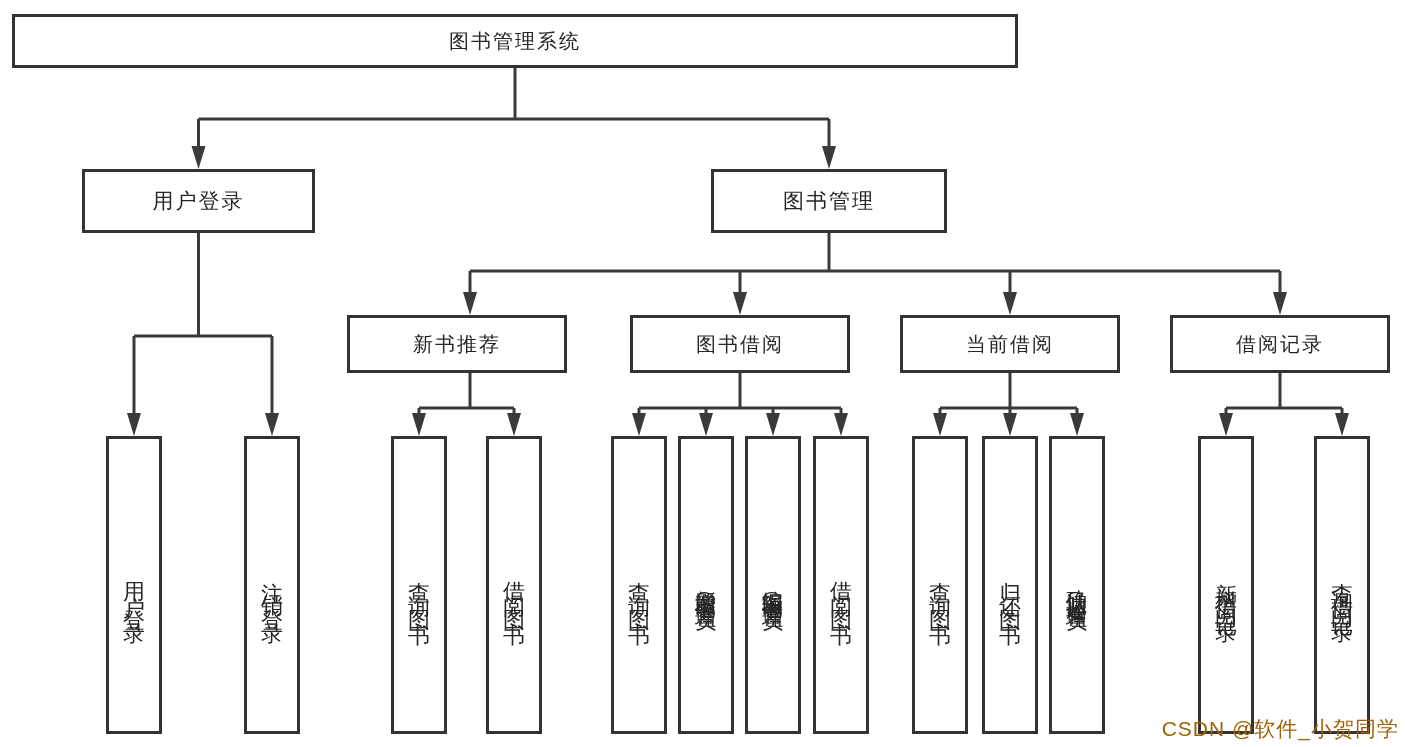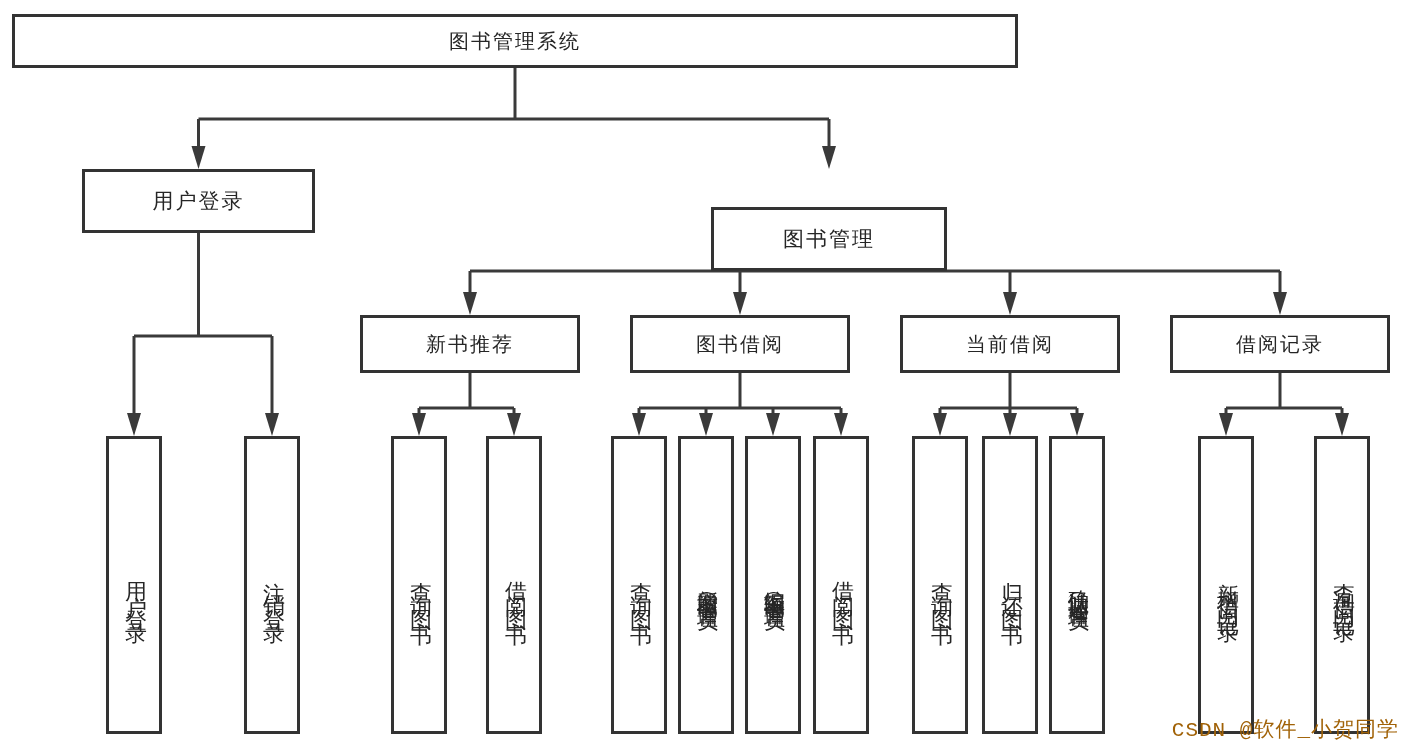--- a/index.html
+++ b/index.html
@@ -1,20 +1,20 @@
 <!DOCTYPE html>
 <html><head>
 <meta charset="utf-8">
 <style>
   html,body { margin:0; padding:0; background:#ffffff; }
   .canvas {
     position:relative;
     width:1405px; height:747px;
     background:#ffffff;
-    font-family:Liberation Mono, monospace;
+    font-family:Liberation Sans, sans-serif;
     overflow:hidden;
   }
   .wires { position:absolute; left:0; top:0; width:1405px; height:747px; }
   .box {
     position:absolute;
     box-sizing:border-box;
     border:3px solid #333333;
     background:#ffffff;
     display:flex;
     align-items:center;
@@ -102,23 +102,23 @@
       <line x1="1226" y1="408" x2="1342" y2="408" stroke="#3a3a3a" stroke-width="3"></line>
       <line x1="1226" y1="408" x2="1226" y2="417" stroke="#3a3a3a" stroke-width="3"></line>
       <polygon points="1219,413 1233,413 1226,436" fill="#3a3a3a"></polygon>
       <line x1="1342" y1="408" x2="1342" y2="417" stroke="#3a3a3a" stroke-width="3"></line>
       <polygon points="1335,413 1349,413 1342,436" fill="#3a3a3a"></polygon>
     </svg>
 
   <div class="box lvl1">图书管理系统</div>
 
   <div class="box lvl2" style="left:82px;width:233px;">用户登录</div>
-  <div class="box lvl2" style="left:711px;width:236px;margin-top:38px;">图书管理</div>
+  <div class="box lvl2" style="left:711px;width:236px;">图书管理</div>
 
-  <div class="box lvl3" style="left:360px;">新书推荐</div>
+  <div class="box lvl3" style="left:347px;">新书推荐</div>
   <div class="box lvl3" style="left:900px;">当前借阅</div>
   <div class="box lvl3" style="left:630px;">图书借阅</div>
   <div class="box lvl3" style="left:1170px;">借阅记录</div>
 
   <div class="box leaf" style="left:106px;">
     <span class="vtext ls4">用户登录</span>
   </div>
   <div class="box leaf" style="left:244px;">
     <span class="vtext ls4">注销登录</span>
   </div>

